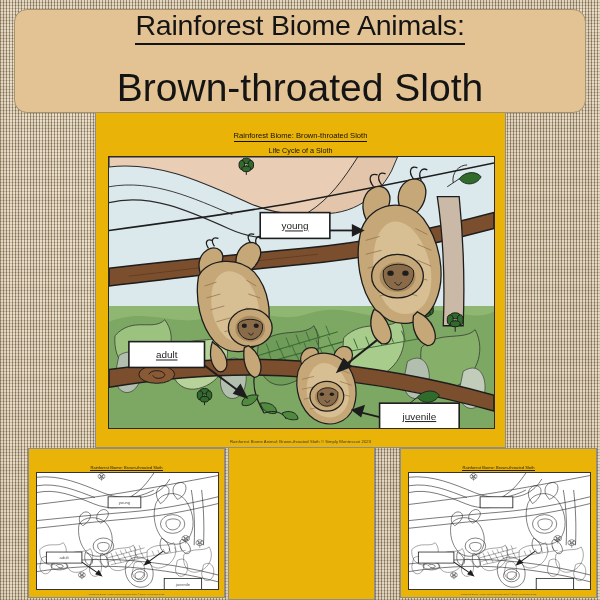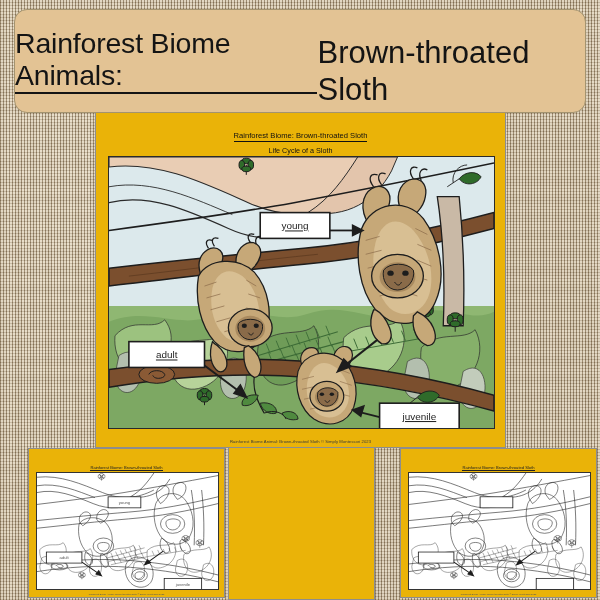--- a/index.html
+++ b/index.html
@@ -30,29 +30,29 @@
       radial-gradient(ellipse at 22% 30%, rgba(255,248,232,.30), transparent 55%),
       radial-gradient(ellipse at 75% 70%, rgba(110,88,60,.22), transparent 60%);
   }
 
   
   #banner {
     position:absolute; left:14px; top:9px; width:572px; height:104px;
     background:#e3c394;
     border:1px solid #a3936f;
     border-radius:13px;
-    display:flex; flex-direction:row;
+    display:flex; flex-direction:column;
     align-items:center; justify-content:center;
     z-index:40;
   }
   #banner .l1 {
     font-size:28.5px; color:#141414; letter-spacing:-.2px;
     border-bottom:2px solid #141414; padding-bottom:1px; line-height:1.12;
   }
-  #banner .l2 { font-size:31px; color:#141414; line-height:1.2; margin-top:20px; }
+  #banner .l2 { font-size:39px; color:#141414; line-height:1.2; margin-top:20px; }
 
   
   .card { position:absolute; background:#eab308; border:1px solid #8d8d8d; overflow:hidden; }
 
   
   #main-card { left:95px; top:112px; width:411px; height:336px; z-index:30; }
   #main-card .hd   { text-align:center; padding-top:11px; }
   #main-card .hd .t1 {
     font-size:7.6px; color:#111; border-bottom:1px solid #111;
     display:inline-block; padding-bottom:.5px; line-height:1.2;

